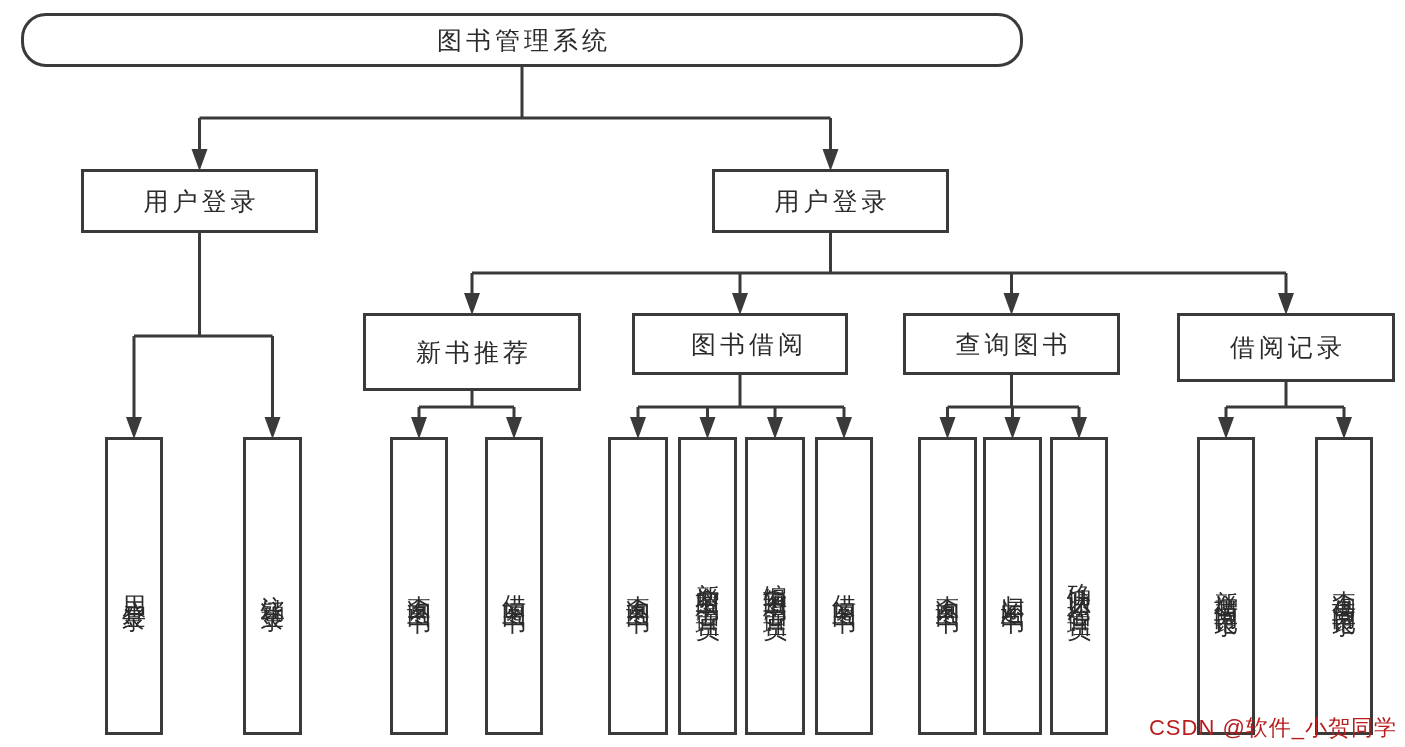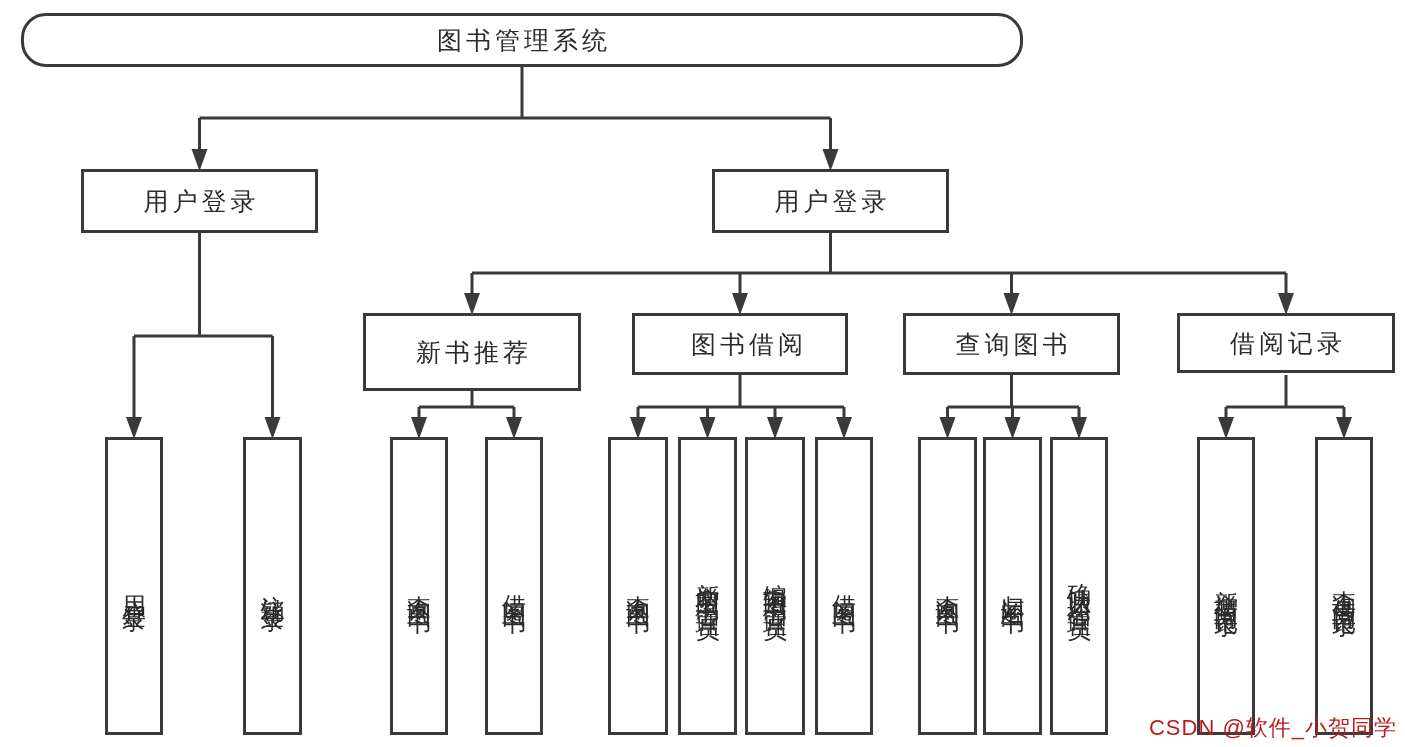--- a/index.html
+++ b/index.html
@@ -144,21 +144,21 @@
 
   <div class="box h" style="left:363px; top:313px; width:218px; height:78px;">
     <span>新书推荐</span>
   </div>
   <div class="box h" style="left:632px; top:313px; width:216px; height:62px;padding-left:14px;">
     <span>图书借阅</span>
   </div>
   <div class="box h" style="left:903px; top:313px; width:217px; height:62px;">
     <span>查询图书</span>
   </div>
-  <div class="box h" style="left:1177px; top:313px; width:218px; height:60px;">
+  <div class="box h" style="left:1177px; top:313px; width:218px; height:69px;">
     <span>借阅记录</span>
   </div>
 
   <div class="box v" style="left:105px; top:437px; width:58px; height:298px;">
     <span>用户登录</span>
   </div>
   <div class="box v" style="left:243px; top:437px; width:59px; height:298px;">
     <span>注销登录</span>
   </div>
 

